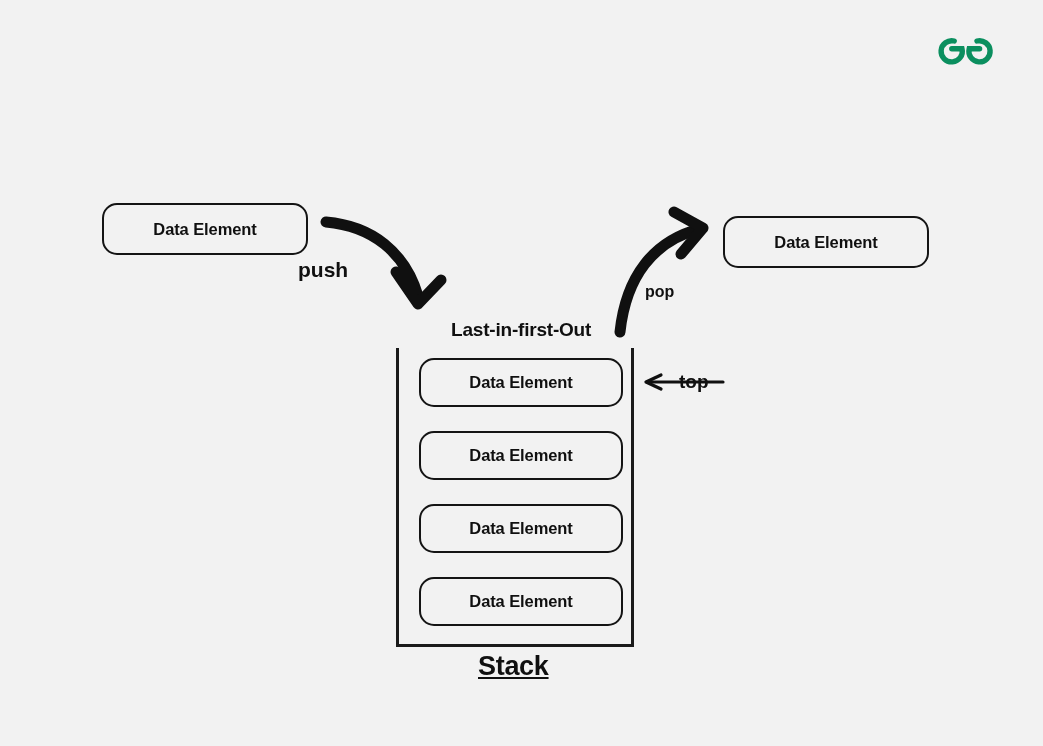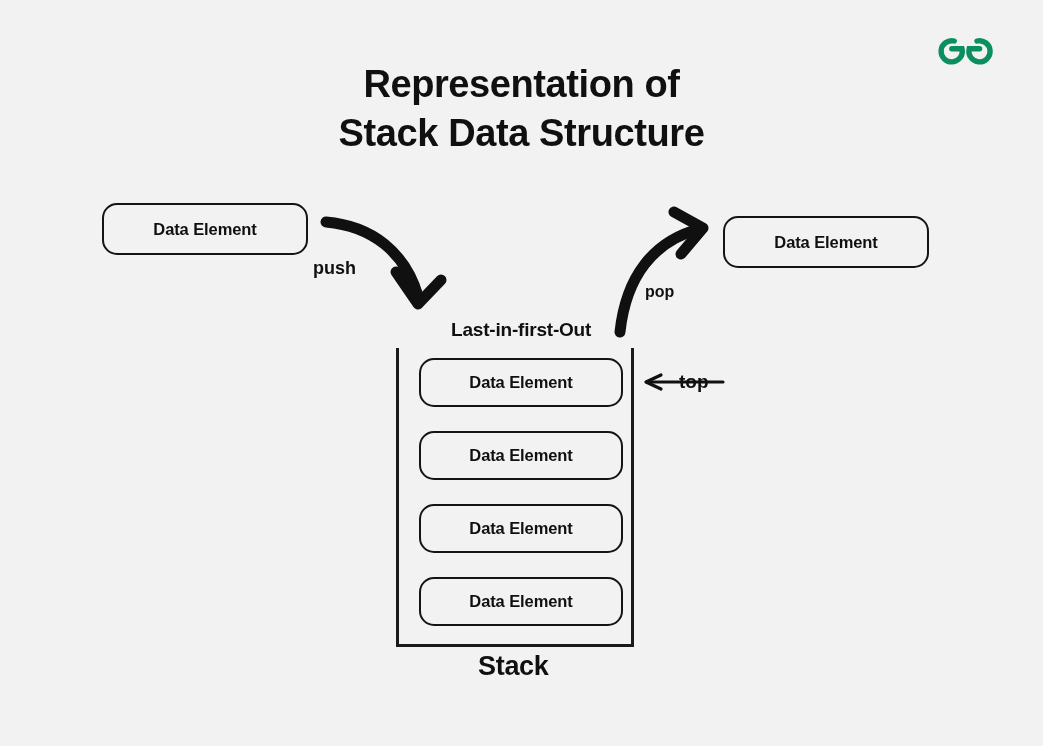--- a/index.html
+++ b/index.html
@@ -105,23 +105,23 @@
   .stack-item.i3 { top: 229px; }
 
   
   .label {
     position: absolute;
     font-weight: bold;
     color: #101010;
     white-space: nowrap;
   }
   .label-push {
-    left: 313px;
+    left: 298px;
     top: 258px;
-    font-size: 18px;
+    font-size: 21px;
   }
   .label-pop {
     left: 645px;
     top: 283px;
     font-size: 16px;
   }
   .label-lifo {
     left: 424px;
     top: 319px;
     font-size: 19px;
@@ -132,20 +132,21 @@
     left: 679px;
     top: 371px;
     font-size: 19px;
     text-align: center;
   }
   .label-stack {
     left: 478px;
     top: 651px;
     font-size: 27px;
     letter-spacing: -0.3px;
+    text-decoration: underline;
   }
 
   
   .arrows {
     position: absolute;
     left: 0;
     top: 0;
     width: 1043px;
     height: 746px;
     pointer-events: none;
@@ -158,24 +159,20 @@
 
   <div class="logo">
     <svg viewBox="0 0 76 44" width="76" height="44" aria-hidden="true">
       <g fill="none" stroke="#0b8f5f" stroke-width="5.4" stroke-linecap="round">
         <path d="M30.2 15.0 A10.6 10.6 0 1 0 38.0 22.8 L27.8 22.8"></path>
         <path d="M53.0 15.0 A10.6 10.6 0 1 1 45.2 22.8 L55.6 22.8"></path>
       </g>
     </svg>
   </div>
 
-  <div class="title">
-    <span class="title-line">Representation of</span>
-    <span class="title-line">Stack Data Structure</span>
-  </div>
 
   <div class="pill pill-left">
     <span>Data Element</span>
   </div>
 
   <div class="pill pill-right">
     <span>Data Element</span>
   </div>
 
   <svg class="arrows" viewBox="0 0 1043 746">

